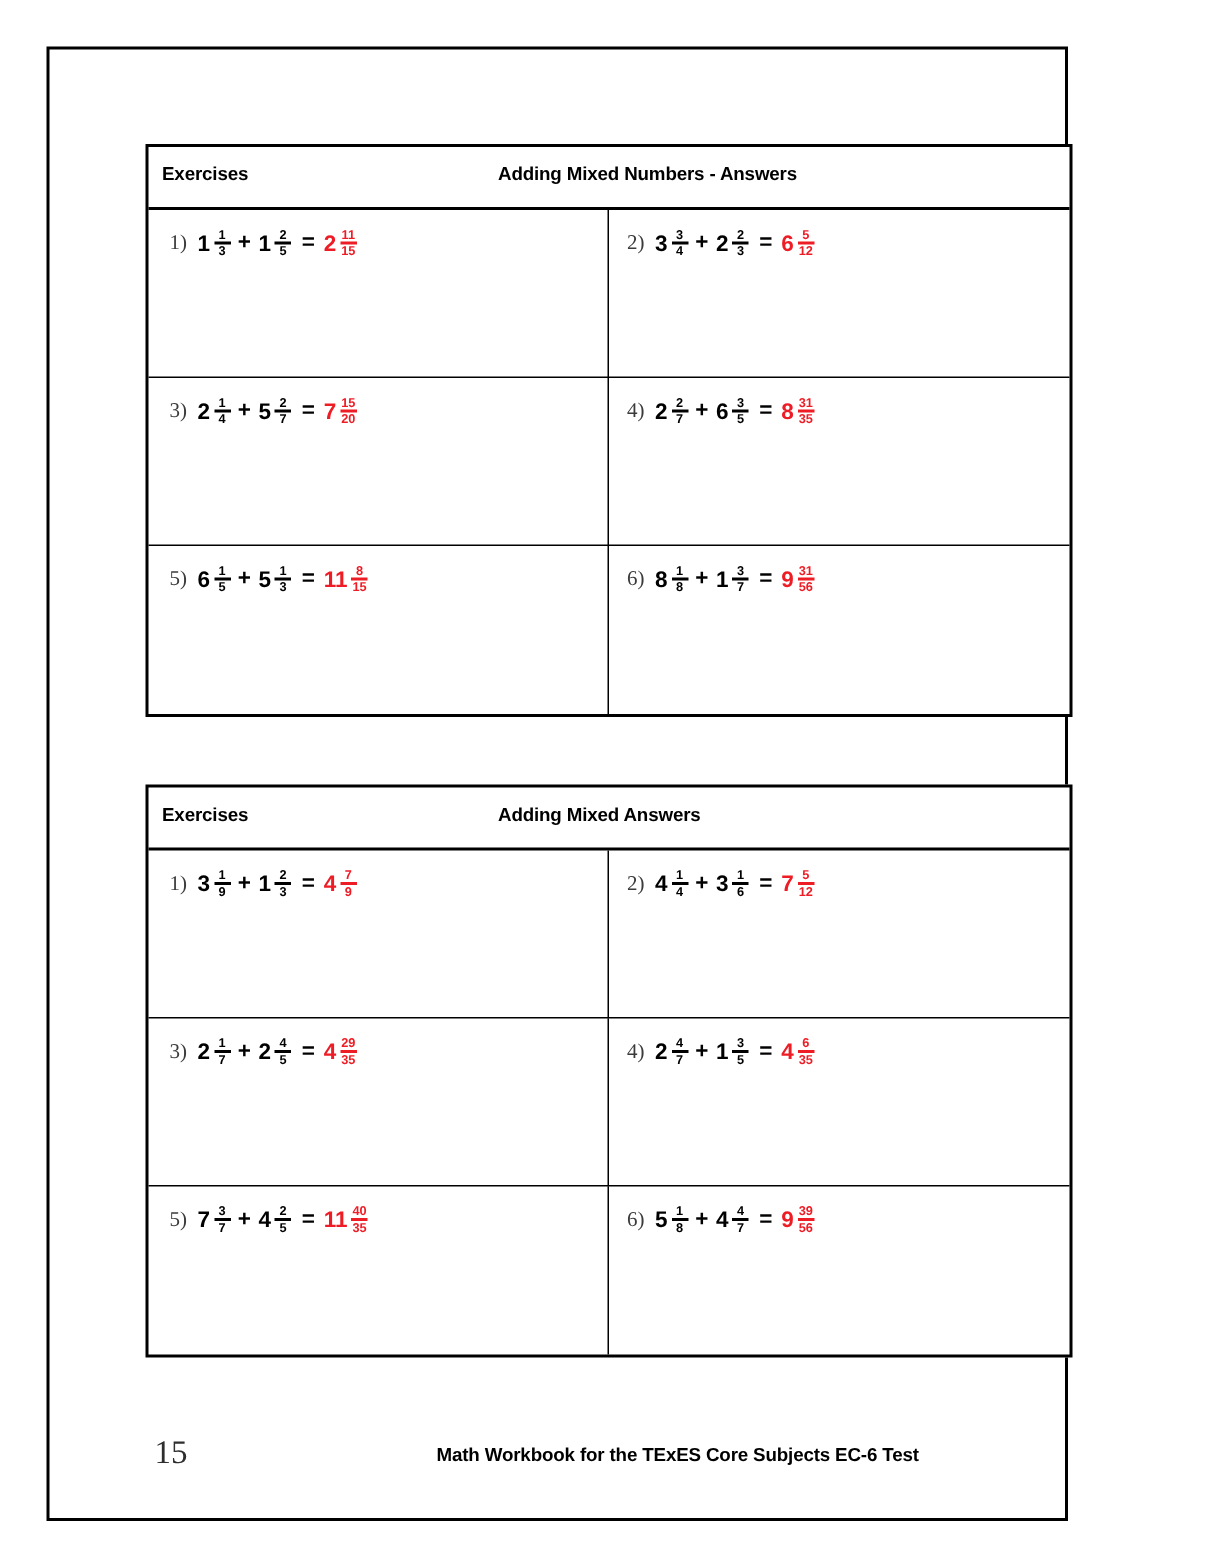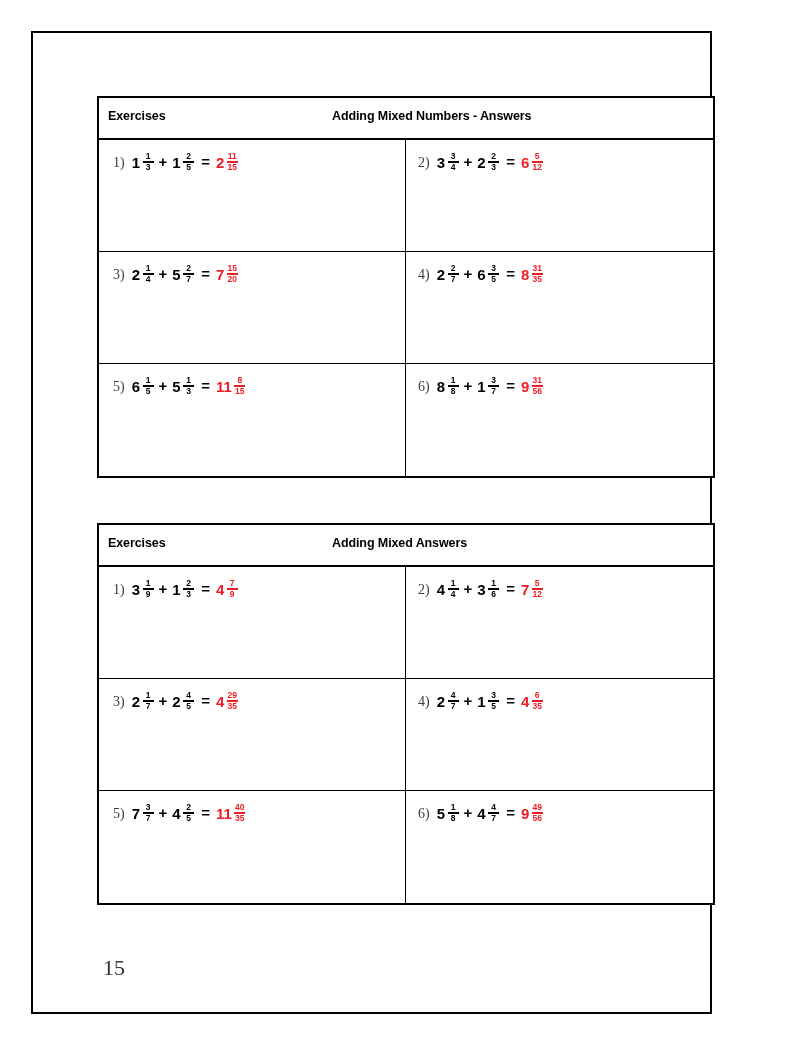--- a/index.html
+++ b/index.html
@@ -582,27 +582,28 @@
               <span class="frac">
                 <span class="num">4</span>
                 <span class="bar"></span>
                 <span class="den">7</span>
               </span>
             </span>
             <span class="op op-eq">=</span>
             <span class="mixed answer">
               <span class="whole">9</span>
               <span class="frac">
-                <span class="num">49</span>
+                <span class="num">39</span>
                 <span class="bar"></span>
                 <span class="den">56</span>
               </span>
             </span>
           </div>
         </div>
       </div>
   </div>
 
   <div class="footer">
     <span class="page-number">15</span>
+    <span class="footer-title">Math Workbook for the TExES Core Subjects EC-6 Test</span>
   </div>
 
 </div>
 
 </body></html>

